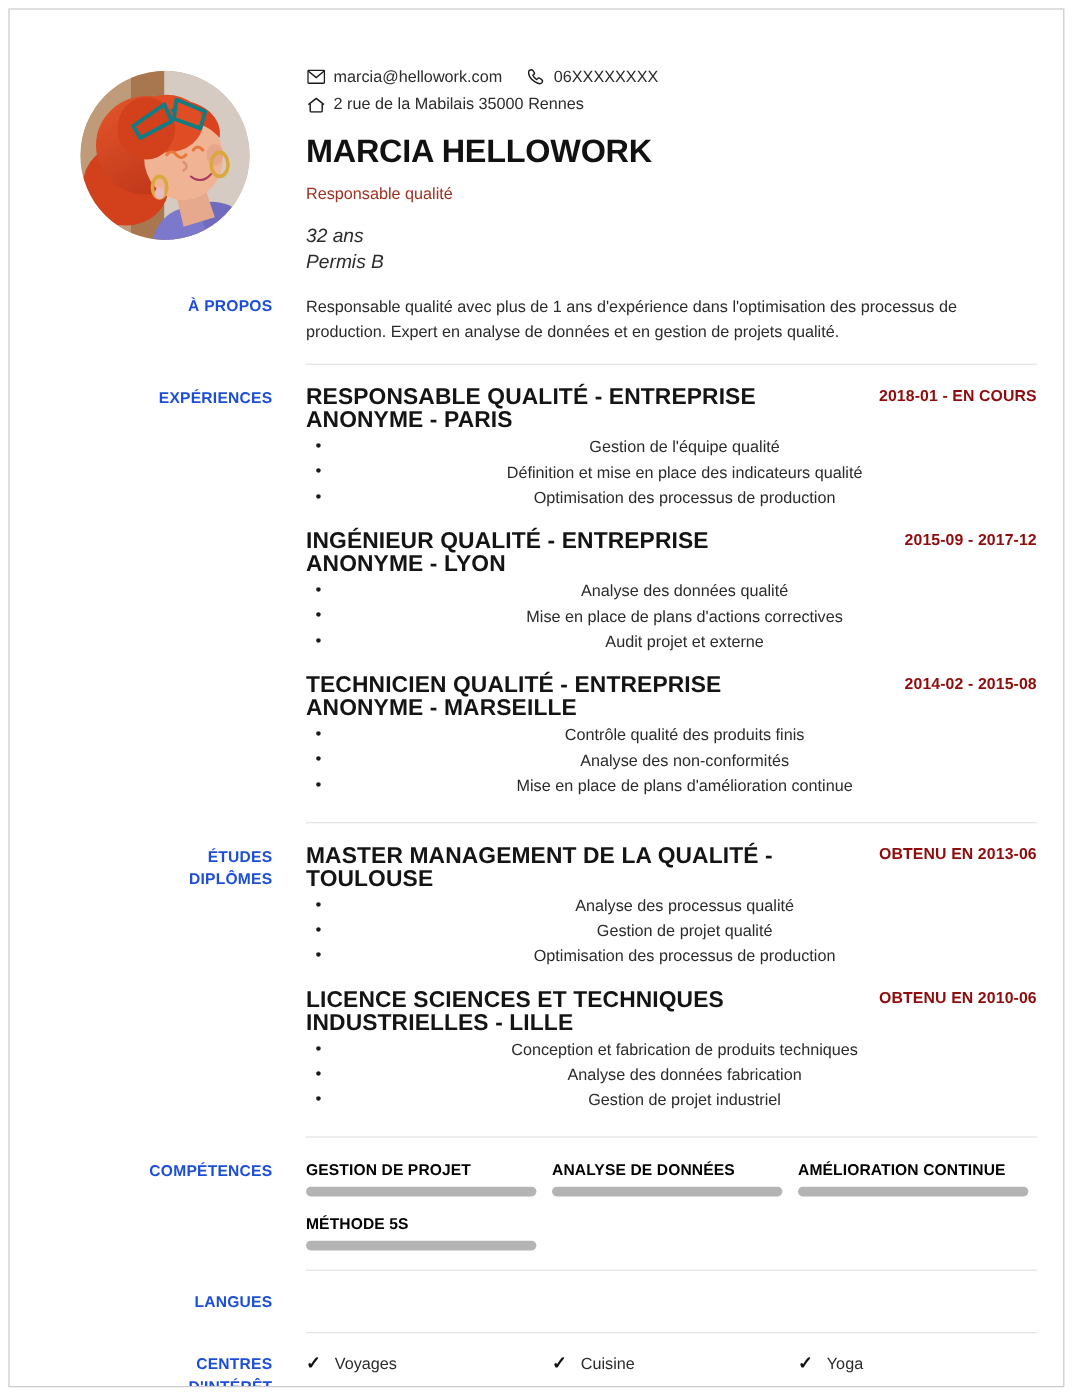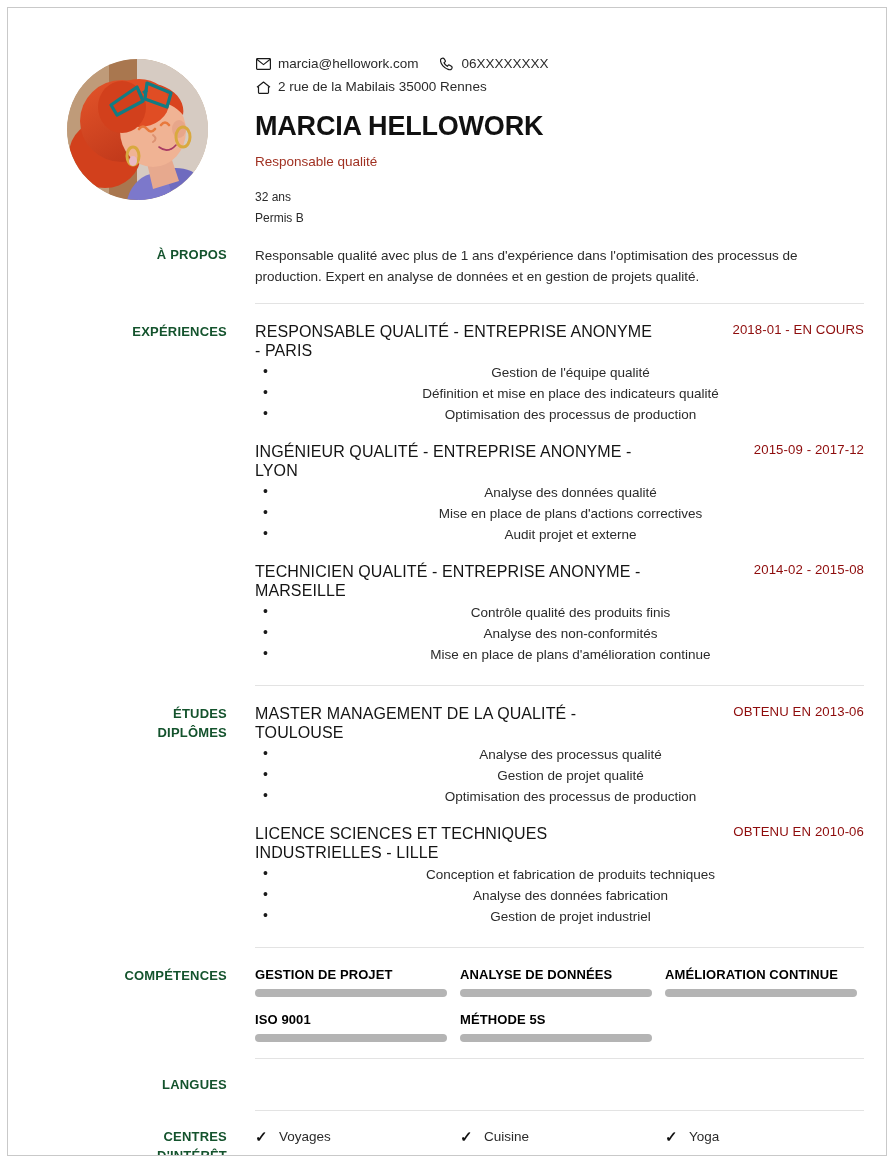--- a/index.html
+++ b/index.html
@@ -86,41 +86,42 @@
     margin: 14px 0 0 0;
     line-height: 1.15;
   }
   .jobtitle {
     font-size: 13.5px;
     color: #A03122;
     margin-top: 11px;
     line-height: 18px;
   }
   .meta {
-    font-size: 12px;
+    font-size: 16px;
     color: #2b2b2b;
     margin-top: 16px;
     line-height: 21px;
+    font-style: italic;
   }
 
   
   .section {
     display: flex;
     align-items: flex-start;
     padding: 0 22px;
   }
   .sec-label {
     width: 215px;
     flex: 0 0 215px;
     text-align: right;
     padding-right: 18px;
     box-sizing: border-box;
     font-size: 13px;
     font-weight: bold;
-    color: #14532d;
+    color: #1d4ed8;
     letter-spacing: 0.2px;
     line-height: 19px;
     text-transform: uppercase;
   }
   .sec-body {
     flex: 1 1 auto;
     min-width: 0;
     padding-left: 10px;
   }
   .divider {
@@ -137,31 +138,31 @@
   }
 
   
   .entry { margin-bottom: 4px; }
   .entry-head {
     display: flex;
     align-items: flex-start;
     justify-content: space-between;
   }
   .entry-title {
-    font-size: 16px;
-    font-weight: normal;
+    font-size: 19px;
+    font-weight: bold;
     color: #141414;
     line-height: 19px;
     letter-spacing: 0.1px;
     text-transform: uppercase;
     max-width: 400px;
   }
   .entry-date {
     font-size: 13.2px;
-    font-weight: normal;
+    font-weight: bold;
     color: #8E0C0C;
     letter-spacing: 0.1px;
     text-transform: uppercase;
     white-space: nowrap;
     padding-left: 12px;
     text-align: right;
   }
   ul.bullets {
     margin: 2px 0 0 0;
     padding-left: 22px;
@@ -479,26 +480,20 @@
           </div>
         </div>
 
         <div class="bar-cell" style="margin-right:0;">
           <div class="bar-name">AMÉLIORATION CONTINUE</div>
           <div class="bar-track">
             <div class="bar-fill" style="width: 0%;"></div>
           </div>
         </div>
 
-        <div class="bar-cell" style="margin-bottom:0;">
-          <div class="bar-name">ISO 9001</div>
-          <div class="bar-track">
-            <div class="bar-fill" style="width: 0%;"></div>
-          </div>
-        </div>
 
         <div class="bar-cell" style="margin-bottom:0;">
           <div class="bar-name">MÉTHODE 5S</div>
           <div class="bar-track">
             <div class="bar-fill" style="width: 0%;"></div>
           </div>
         </div>
 
       </div>
     </div>

